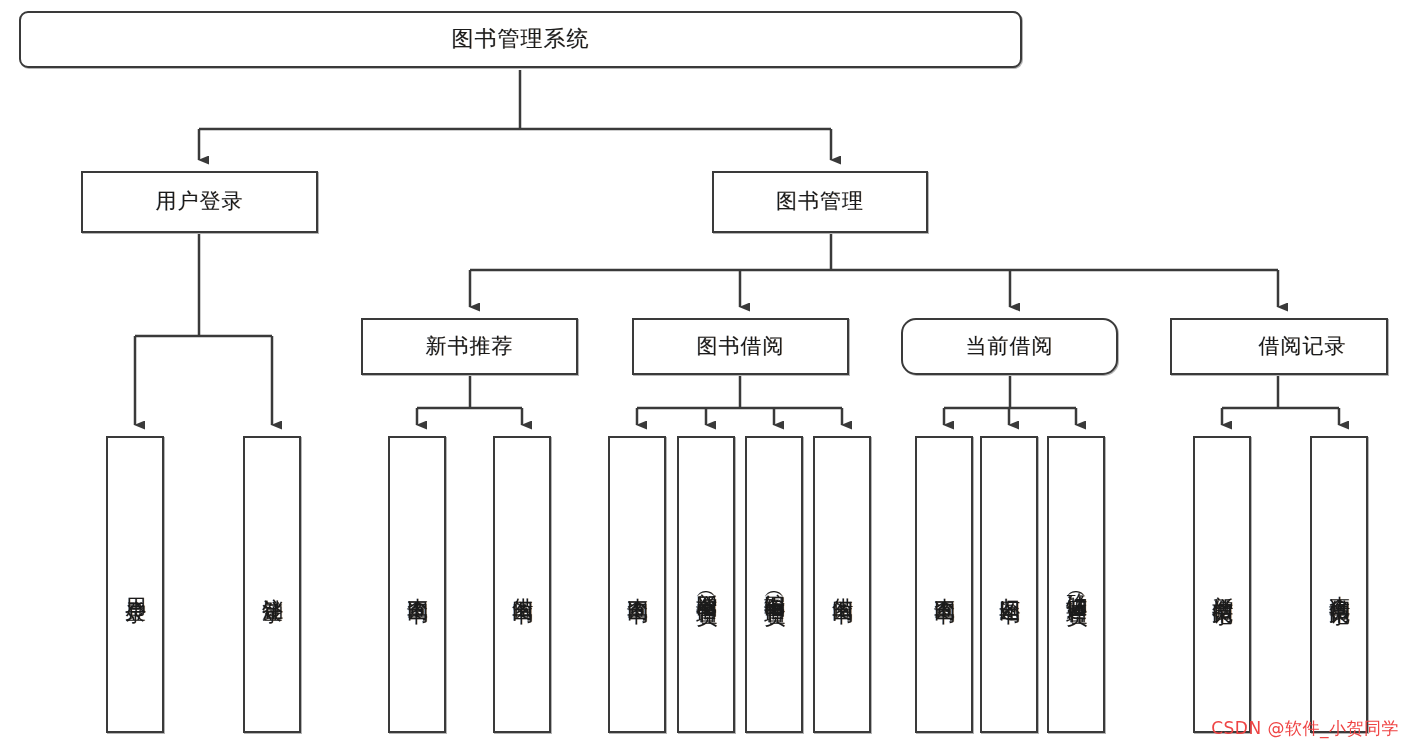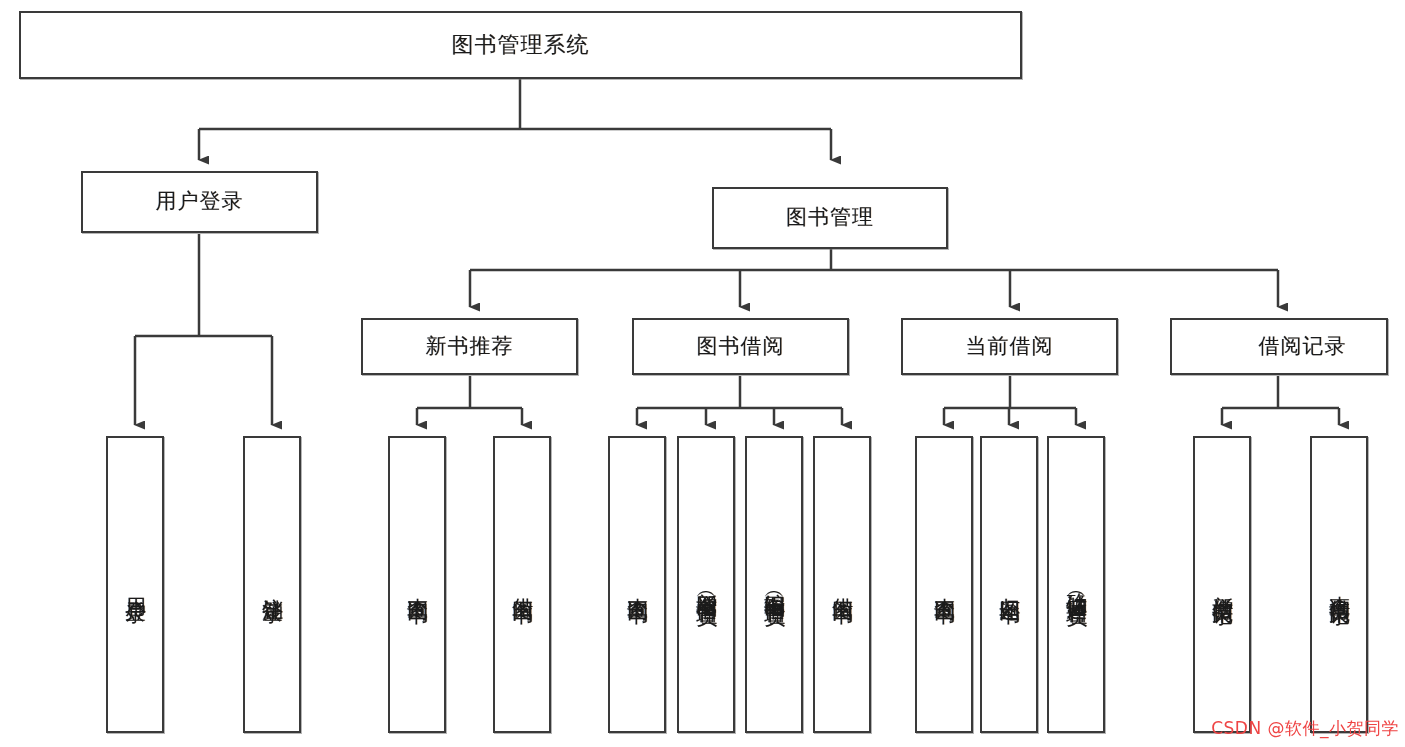--- a/index.html
+++ b/index.html
@@ -127,38 +127,38 @@
       <path d="M1009,408 L1009,425" marker-end="url(#arrowhead)"></path>
       <path d="M1076,408 L1076,425" marker-end="url(#arrowhead)"></path>
 
       <path d="M1278,376 L1278,408"></path>
       <path d="M1222,408 L1339,408"></path>
       <path d="M1222,408 L1222,425" marker-end="url(#arrowhead)"></path>
       <path d="M1339,408 L1339,425" marker-end="url(#arrowhead)"></path>
     </g>
   </svg>
 
-  <div class="node-box root" style="left:19px; top:11px; width:1003px; height:68px;">
+  <div class="node-box root" style="left:19px; top:11px; width:1003px; height:57px;border-radius:9px;">
     <span class="node-label-h">图书管理系统</span>
   </div>
 
   <div class="node-box" style="left:81px; top:171px; width:237px; height:62px;">
     <span class="node-label-h">用户登录</span>
   </div>
-  <div class="node-box" style="left:712px; top:187px; width:236px; height:62px;">
+  <div class="node-box" style="left:712px; top:171px; width:216px; height:62px;">
     <span class="node-label-h">图书管理</span>
   </div>
 
   <div class="node-box" style="left:632px; top:318px; width:217px; height:57px;">
     <span class="node-label-h">图书借阅</span>
   </div>
   <div class="node-box" style="left:361px; top:318px; width:217px; height:57px;">
     <span class="node-label-h">新书推荐</span>
   </div>
-  <div class="node-box" style="left:901px; top:318px; width:217px; height:57px;">
+  <div class="node-box" style="left:901px; top:318px; width:217px; height:57px;border-radius:15px;">
     <span class="node-label-h">当前借阅</span>
   </div>
   <div class="node-box" style="left:1170px; top:318px; width:218px; height:57px;padding-left:47px;">
     <span class="node-label-h">借阅记录</span>
   </div>
 
   <div class="leaf-box" style="left:106px; top:436px; width:58px; height:297px;">
     <span class="node-label-v">用户登录</span>
   </div>
   <div class="leaf-box" style="left:243px; top:436px; width:58px; height:297px;">

